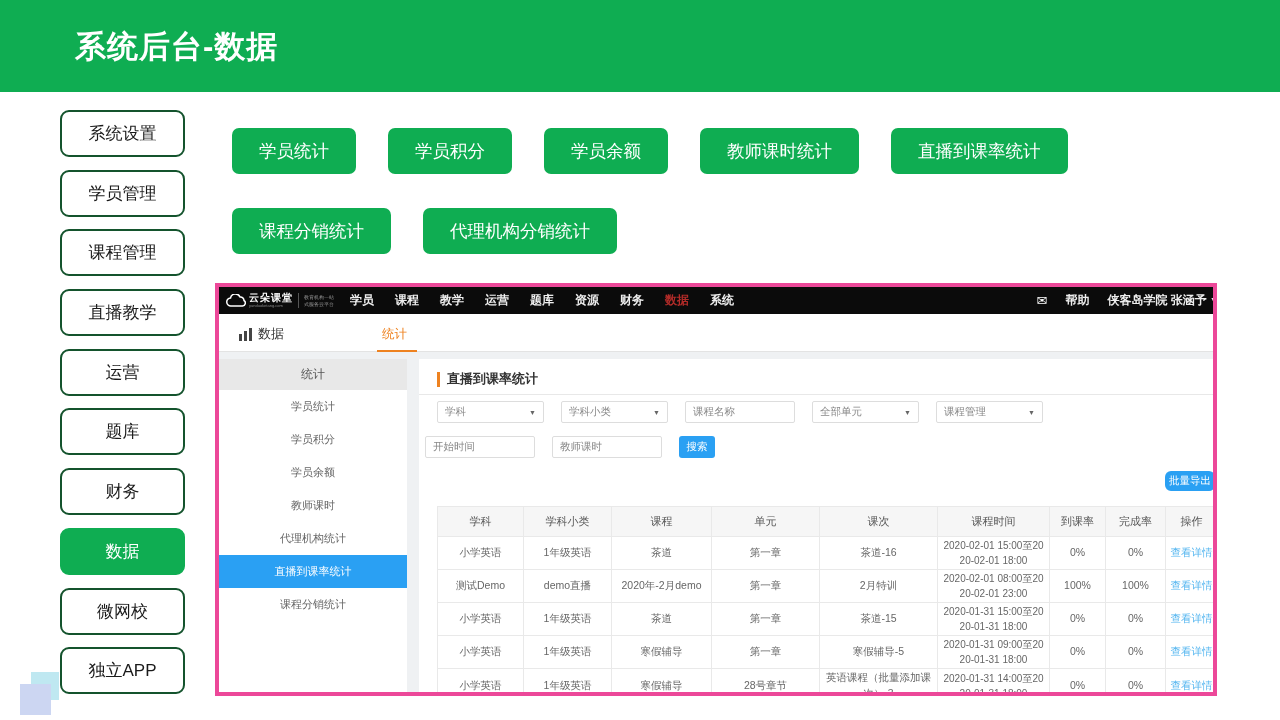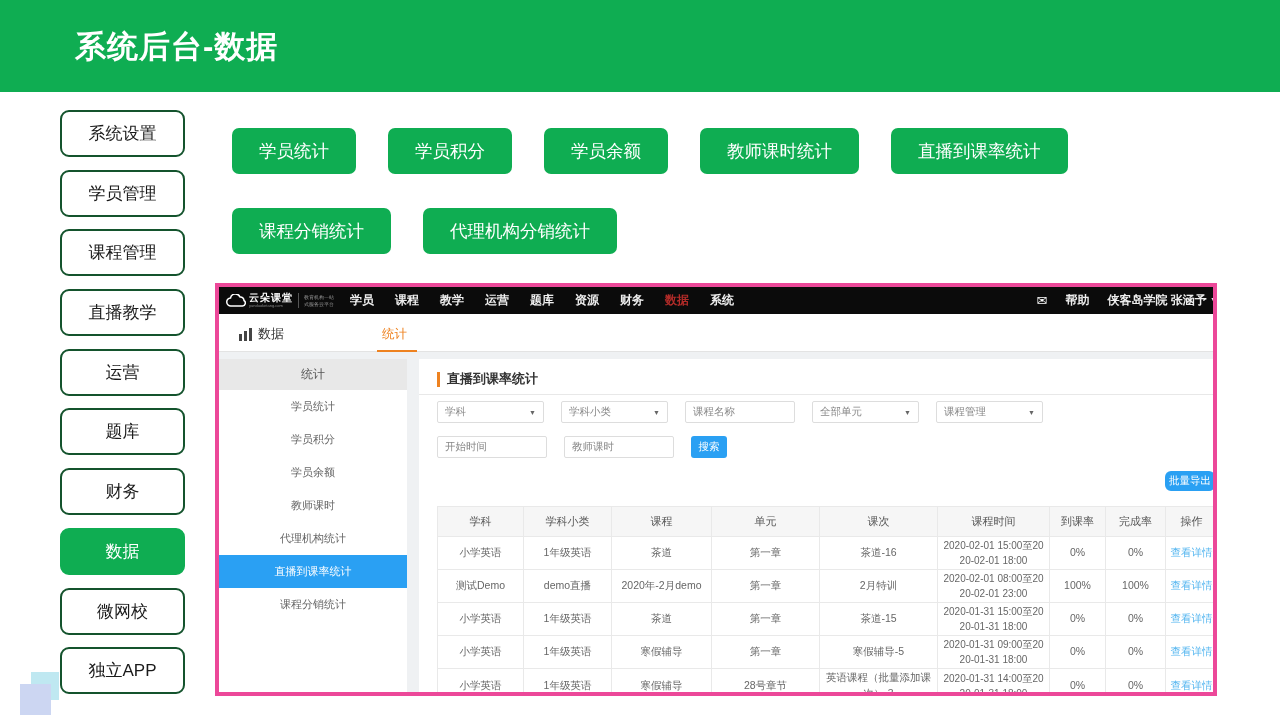--- a/index.html
+++ b/index.html
@@ -62,21 +62,21 @@
   .smenu-item{height:33px;color:#666;font-size:11px;display:flex;align-items:center;justify-content:center;cursor:pointer;}
   .smenu-item.active{background:var(--blue);color:#fff;}
 
   .content{position:absolute;left:200px;top:7px;bottom:0;width:798px;background:#fff;}
   .c-title{position:absolute;left:18px;top:11px;display:flex;align-items:center;gap:7px;}
   .c-title .bar{width:3px;height:15px;background:var(--orange);}
   .c-title .txt{font-size:13px;font-weight:700;color:#333;}
   .c-div{position:absolute;left:0;top:35px;width:798px;height:1px;background:#e8e8e8;}
 
   .f-row1{position:absolute;left:18px;top:42px;display:flex;gap:17px;}
-  .f-row2{position:absolute;left:18px;top:77px;display:flex;gap:17px;}
+  .f-row2{position:absolute;left:6px;top:77px;display:flex;gap:17px;}
   .sel,.inp{width:107px;height:22px;border:1px solid #ddd;border-radius:2px;background:#fff;
     display:flex;align-items:center;padding:0 7px;color:#888;font-size:10.5px;cursor:pointer;position:relative;}
   .inp{width:110px;}
   .sel .arrow{position:absolute;right:7px;font-size:7px;color:#666;}
   .search-btn{width:36px;height:22px;background:var(--blue);color:#fff;border:none;border-radius:3px;
     font-size:10.5px;cursor:pointer;font-family:inherit;}
   .export-btn{position:absolute;right:2px;top:112px;width:50px;height:20px;background:var(--blue);color:#fff;
     border:none;border-radius:6px;font-size:10.5px;cursor:pointer;font-family:inherit;}
 
   table.grid{position:absolute;left:18px;top:147px;width:780px;border-collapse:collapse;table-layout:fixed;}

